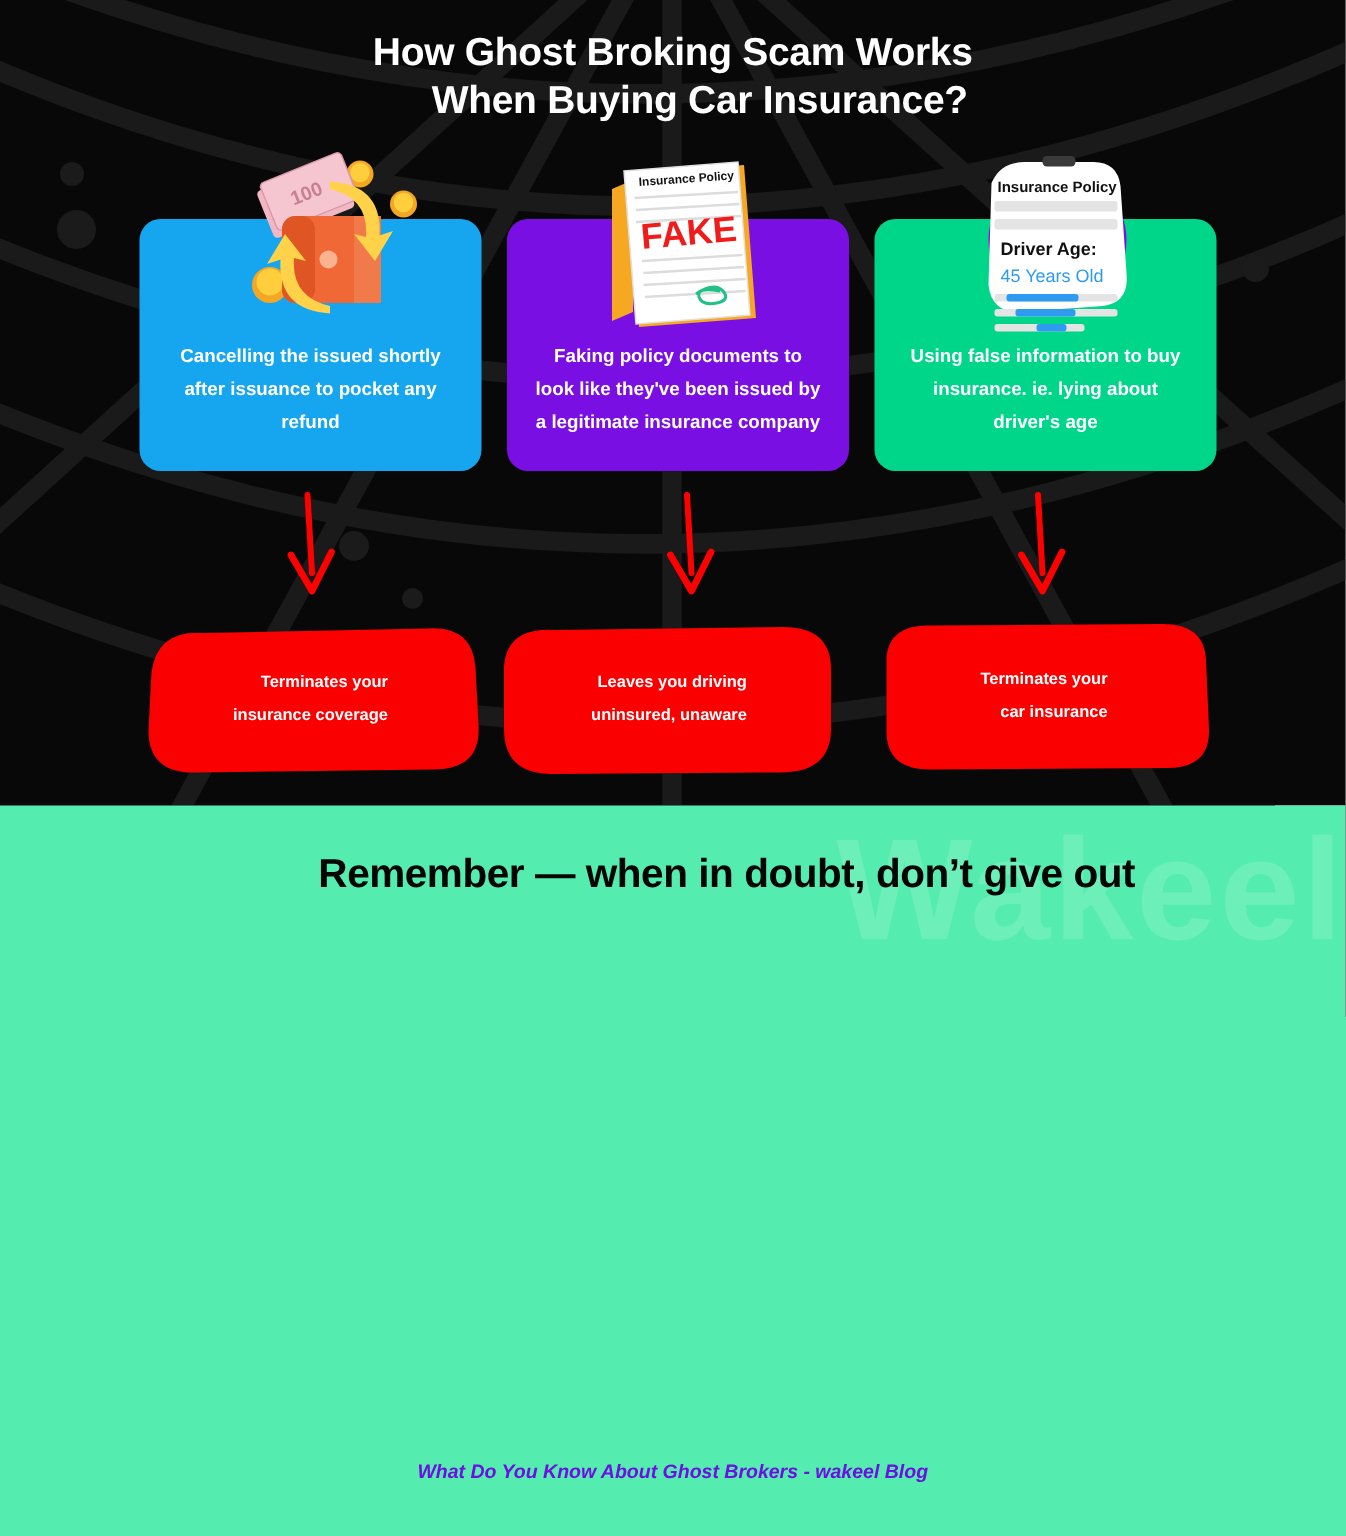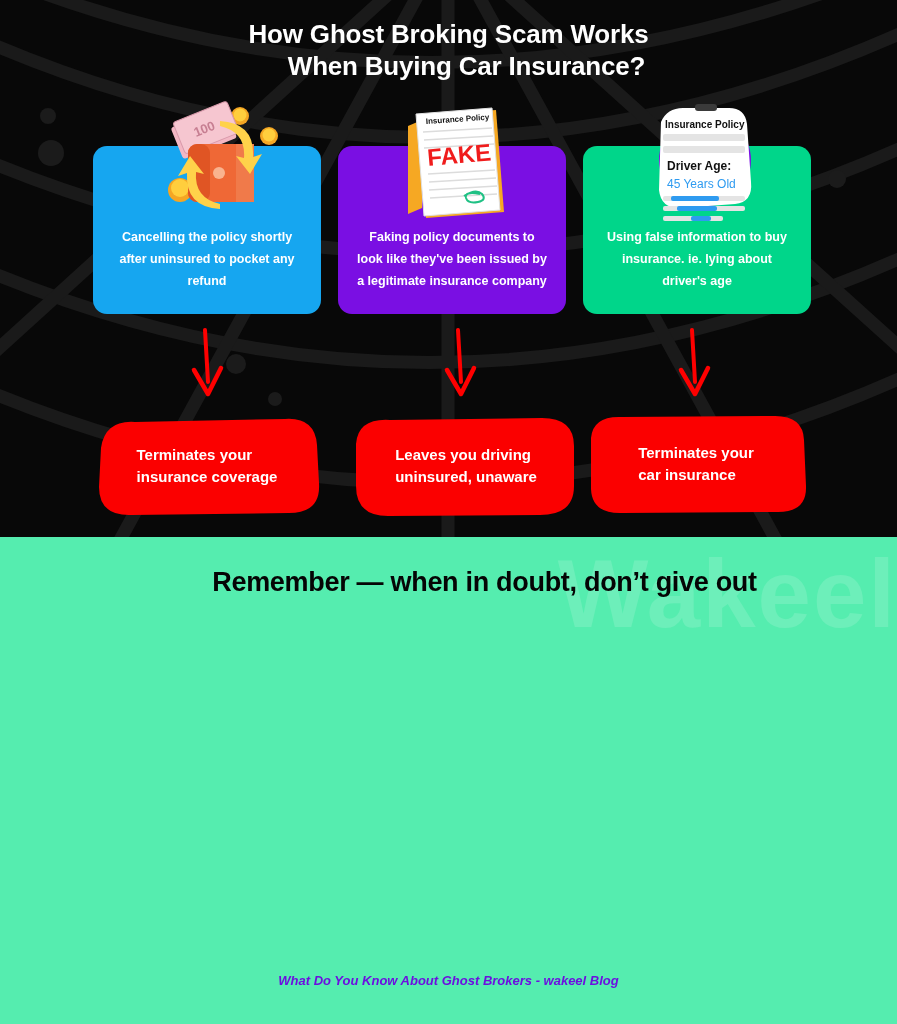--- a/index.html
+++ b/index.html
@@ -57,24 +57,24 @@
   #arrow3 { left: 672px; }
 
   
   .blob {
     position: absolute; z-index: 4; top: 414px;
     display: flex; align-items: center; justify-content: center;
   }
   .blob svg { position: absolute; left: 0; top: 0; }
   .blob-text {
     position: relative; z-index: 2; color: #ffffff;
-    font-size: 15px; font-weight: bold; line-height: 22px; text-align: left;
+    font-size: 11px; font-weight: bold; line-height: 22px; text-align: right;
   }
   #blob1 { left: 93px; width: 228px; height: 104px; }
-  #blob2 { left: 352px; width: 228px; height: 104px; }
+  #blob2 { left: 332px; width: 228px; height: 104px; }
   #blob3 { left: 585px; width: 222px; height: 100px; }
 
   
   .dot { position: absolute; border-radius: 50%; background: #1b1b1b; z-index: 2; }
 
   
   .bottom-section {
     position: absolute; left: 0; top: 537px; width: 897px; height: 487px;
     background: #55edaf; overflow: hidden;
   }
@@ -126,21 +126,21 @@
     <div class="dot" style="left:226px;top:354px;width:20px;height:20px;"></div>
     <div class="dot" style="left:268px;top:392px;width:14px;height:14px;"></div>
     <div class="dot" style="left:828px;top:170px;width:18px;height:18px;"></div>
 
     <div class="title">
       <span>How Ghost Broking Scam Works</span>
       <span class="l2">When Buying Car Insurance?</span>
     </div>
 
     <div class="card" id="card1">
-      <div class="card-text">Cancelling the policy shortly after uninsured to pocket any refund</div>
+      <div class="card-text">Cancelling the issued shortly after issuance to pocket any refund</div>
     </div>
     <svg class="illus" id="illus1" viewBox="0 0 140 112">
       <ellipse cx="30" cy="90" rx="12" ry="12" fill="#f5a623"></ellipse>
       <ellipse cx="30" cy="88" rx="9" ry="9" fill="#ffce3d"></ellipse>
       <ellipse cx="90" cy="16" rx="9" ry="9" fill="#f5a623"></ellipse>
       <ellipse cx="90" cy="15" rx="6.5" ry="6.5" fill="#ffce3d"></ellipse>
       <ellipse cx="119" cy="36" rx="9" ry="9" fill="#f5a623"></ellipse>
       <ellipse cx="119" cy="35" rx="6.5" ry="6.5" fill="#ffce3d"></ellipse>
       <g transform="rotate(-22 60 40)">
         <rect x="28" y="14" width="58" height="34" rx="3" fill="#f3b7c4"></rect>

